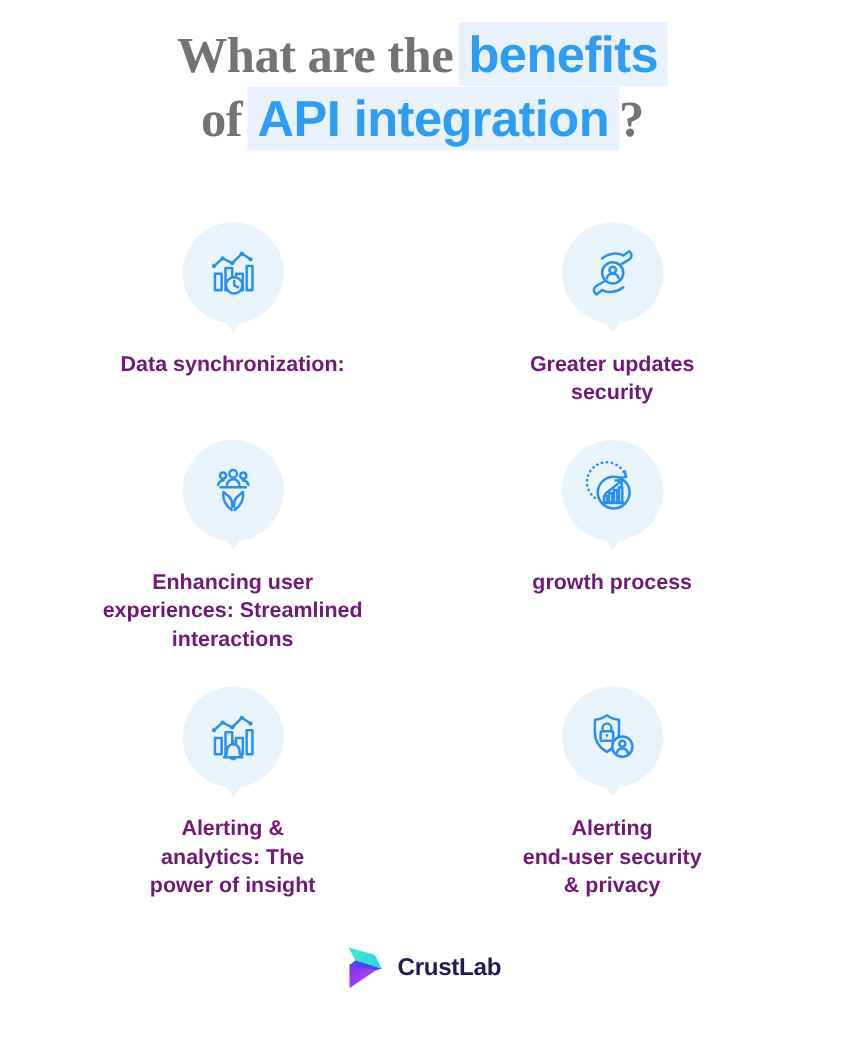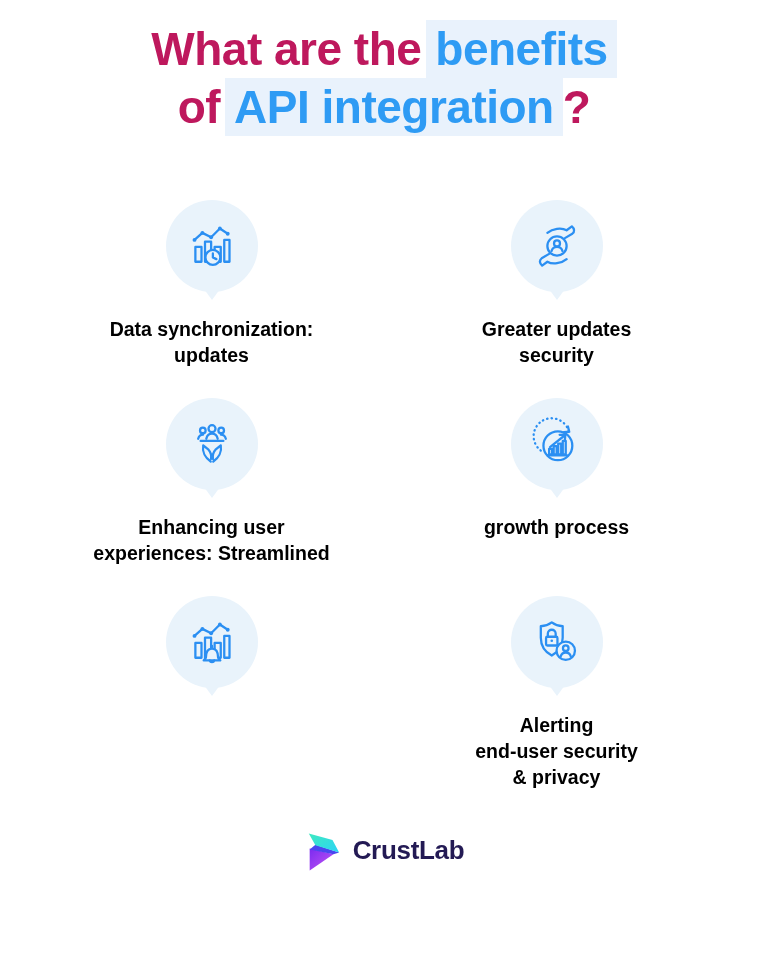--- a/index.html
+++ b/index.html
@@ -9,21 +9,21 @@
   }
   
   .title {
     margin:0; padding-top:20px; text-align:center;
     font-size:46px; line-height:58px; font-weight:800; letter-spacing:-0.5px;
     color:#1c1240;
   }
   .t-line { display:block; white-space:nowrap; }
   .hl { background:#e9f2fc; padding:3px 9px; margin-left:5px; }
   .blue { color:#2e9bf4; }
-  .dark { color:#be185d; }
+  .dark { color:#737373;font-family:Liberation Serif, serif; }
   
   .grid {
     width:690px; margin:64px auto 0;
     display:grid; grid-template-columns:1fr 1fr; row-gap:30px;
   }
   .cell { display:flex; flex-direction:column; align-items:center; }
   .bubble {
     width:92px; height:92px; border-radius:50%; background:#e9f3fb;
     display:flex; align-items:center; justify-content:center; position:relative;
   }
@@ -32,27 +32,27 @@
     width:0; height:0;
     border-left:11px solid transparent; border-right:11px solid transparent;
     border-top:15px solid #e9f3fb;
   }
   .bubble svg { width:56px; height:56px; }
   .ic { fill:none; stroke:#2b8ff2; stroke-width:2.6; stroke-linecap:round; stroke-linejoin:round; }
   .ic-fill { fill:#2b8ff2; stroke:none; }
   .ic-bg { fill:#e9f3fb; }
   .label {
     margin-top:24px; text-align:center;
-    font-size:19.5px; line-height:26px; font-weight:700; color:#000000;
+    font-size:19.5px; line-height:26px; font-weight:700; color:#701a75;
   }
   
   .footer {
     margin-top:38px; display:flex; align-items:center; justify-content:center; gap:11px;
   }
-  .brand-name { font-size:26px; font-weight:700; color:#231a54; letter-spacing:-0.3px; }
+  .brand-name { font-size:22px; font-weight:700; color:#231a54; letter-spacing:-0.3px; }
 </style>
 </head>
 <body>
 
 <div class="page">
 
   <h1 class="title">
     <span class="t-line"><span class="dark">What are the</span><span class="hl blue">benefits</span></span>
     <span class="t-line"><span class="dark">of</span><span class="hl blue">API integration</span><span class="dark">?</span></span>
   </h1>
@@ -76,21 +76,20 @@
           <circle class="ic-fill" cx="50" cy="18" r="2.2"></circle>
           <circle class="ic ic-bg" cx="33" cy="45" r="8.5"></circle>
           <g class="ic">
             <polyline points="33,40.5 33,45 37,47"></polyline>
           </g>
         </svg>
         <div class="tail"></div>
       </div>
       <div class="label">
           <div>Data synchronization:</div>
-          <div>updates</div>
         </div>
     </div>
 
     <div class="cell">
       <div class="bubble">
         <svg viewBox="0 0 64 64">
           <g class="ic">
             <circle cx="32" cy="32" r="11"></circle>
             <circle cx="32" cy="29" r="3.4"></circle>
             <path d="M25.8,37.5 C26.8,34.2 29.2,33 32,33 C34.8,33 37.2,34.2 38.2,37.5"></path>
@@ -119,20 +118,21 @@
             <line x1="19" y1="28.5" x2="45" y2="28.5"></line>
             <path d="M30.5,52 C24.5,48 20.5,41 22,33.5 L28,38.5 C30.5,41.2 31.5,45 31,49"></path>
             <path d="M33.5,52 C39.5,48 43.5,41 42,33.5 L36,38.5 C33.5,41.2 32.5,45 33,49"></path>
           </g>
         </svg>
         <div class="tail"></div>
       </div>
       <div class="label">
           <div>Enhancing user</div>
           <div>experiences: Streamlined</div>
+          <div>interactions</div>
         </div>
     </div>
 
     <div class="cell">
       <div class="bubble">
         <svg viewBox="0 0 64 64">
           <g class="ic">
             <circle cx="33" cy="34" r="16.5"></circle>
             <rect x="23" y="37.5" width="3.4" height="6.5"></rect>
             <rect x="28.2" y="34.5" width="3.4" height="9.5"></rect>
@@ -168,20 +168,25 @@
           <circle class="ic-fill" cx="41" cy="12" r="2.2"></circle>
           <circle class="ic-fill" cx="50" cy="18" r="2.2"></circle>
           <g class="ic">
             <line x1="32" y1="36.5" x2="32" y2="39"></line>
             <path class="ic-bg" d="M25,50 C25,42.5 27.5,39.5 32,39.5 C36.5,39.5 39,42.5 39,50 L41.5,53 L22.5,53 Z"></path>
             <path d="M29.4,53 a2.7,2.7 0 0 0 5.2,0"></path>
           </g>
         </svg>
         <div class="tail"></div>
       </div>
+      <div class="label">
+          <div>Alerting &amp;</div>
+          <div>analytics: The</div>
+          <div>power of insight</div>
+        </div>
     </div>
 
     <div class="cell">
       <div class="bubble">
         <svg viewBox="0 0 64 64">
           <g class="ic">
             <path d="M26,9.5 C22,12.5 17.5,13.8 13.5,14 L13.5,27 C13.5,37.5 19,43.5 26,47.5 C33,43.5 38.5,37.5 38.5,27 L38.5,14 C34.5,13.8 30,12.5 26,9.5 Z"></path>
             <path d="M21.5,26 v-3.5 a4.5,4.5 0 0 1 9,0 v3.5"></path>
             <rect x="19.5" y="26" width="13" height="10" rx="1.5"></rect>
           </g>

